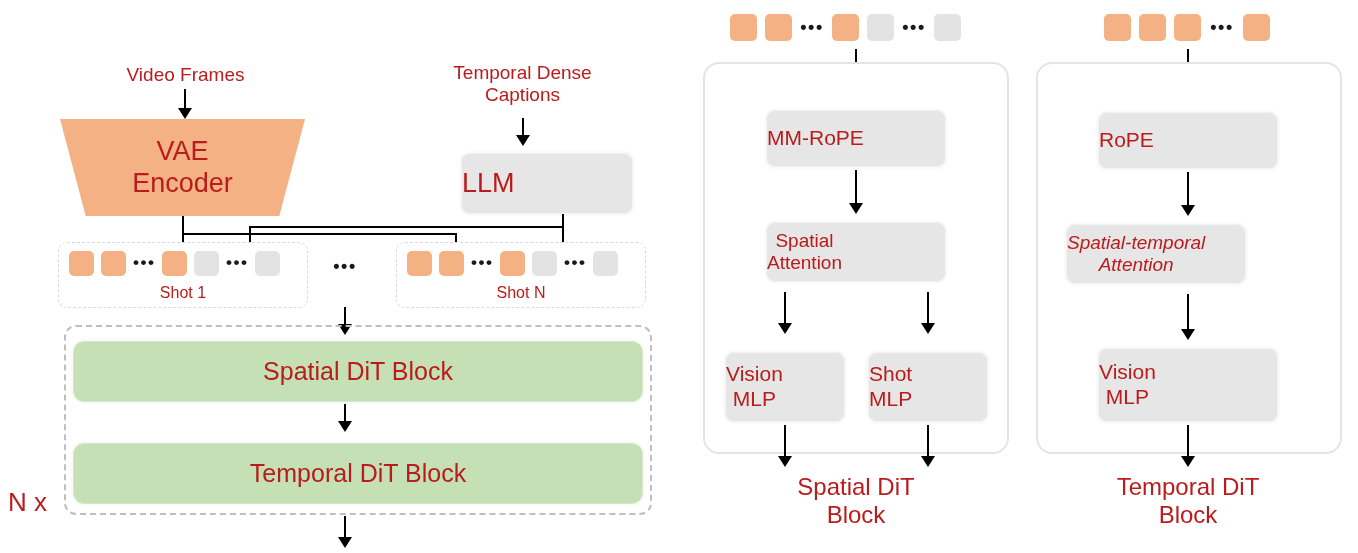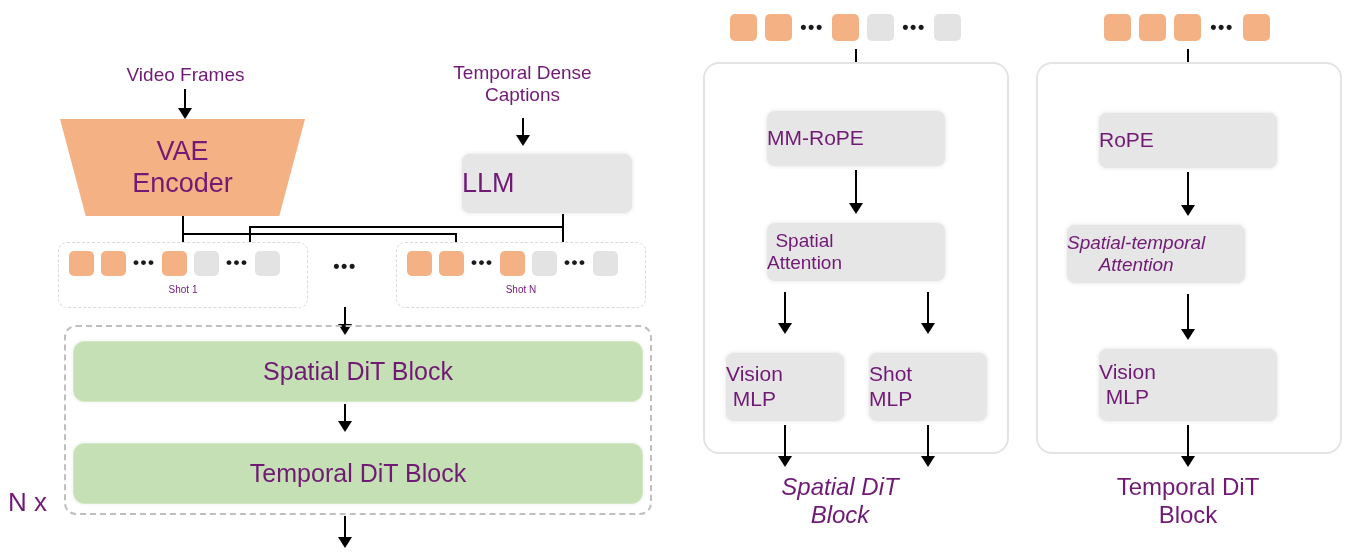--- a/index.html
+++ b/index.html
@@ -22,27 +22,27 @@
     left: 0; top: 0;
     width: 1358px;
     height: 553px;
   }
   .abs { position: absolute; }
 
   
   .lbl {
     text-align: center;
     line-height: 1.18;
-    color: #701a75;
+    color: #b91c1c;
     white-space: pre-line;
   }
   .lbl-ext { font-size: 19px; }
   .lbl-big { font-size: 27px; }
   .lbl-blk { font-size: 25px; }
-  .lbl-shot { font-size: 10px; }
+  .lbl-shot { font-size: 16px; }
   .lbl-nx { font-size: 26px; }
   .lbl-mid { font-size: 19px; }
   .lbl-mid-lg { font-size: 21px; }
   .lbl-cap { font-size: 24px; }
 
   
   .rbox {
     background: #E7E6E6;
     border-radius: 9px;
     border: 1px solid #f2f2f2;
@@ -283,21 +283,21 @@
 
   <div class="abs arrow-down" style="left:778px; top:425px; width:14px; height:42px;">
     <div class="vline"></div>
       <div class="arrowhead"></div>
   </div>
   <div class="abs arrow-down" style="left:921px; top:425px; width:14px; height:42px;">
     <div class="vline"></div>
       <div class="arrowhead"></div>
   </div>
 
-  <div class="abs lbl lbl-cap" style="left:730px; top:473px; width:220px;font-style:italic;">Spatial DiT
+  <div class="abs lbl lbl-cap" style="left:746px; top:473px; width:220px;">Spatial DiT
 Block</div>
 
   <div class="abs tokrow" style="left:1104px; top:14px; gap:8px;">
     <div class="tok orange" style="width:27px;height:27px;"></div>
     <div class="tok orange" style="width:27px;height:27px;"></div>
     <div class="tok orange" style="width:27px;height:27px;"></div>
     <div class="dots" style="width:26px;font-size:18px;">•••</div>
     <div class="tok orange" style="width:27px;height:27px;"></div>
   </div>
 

